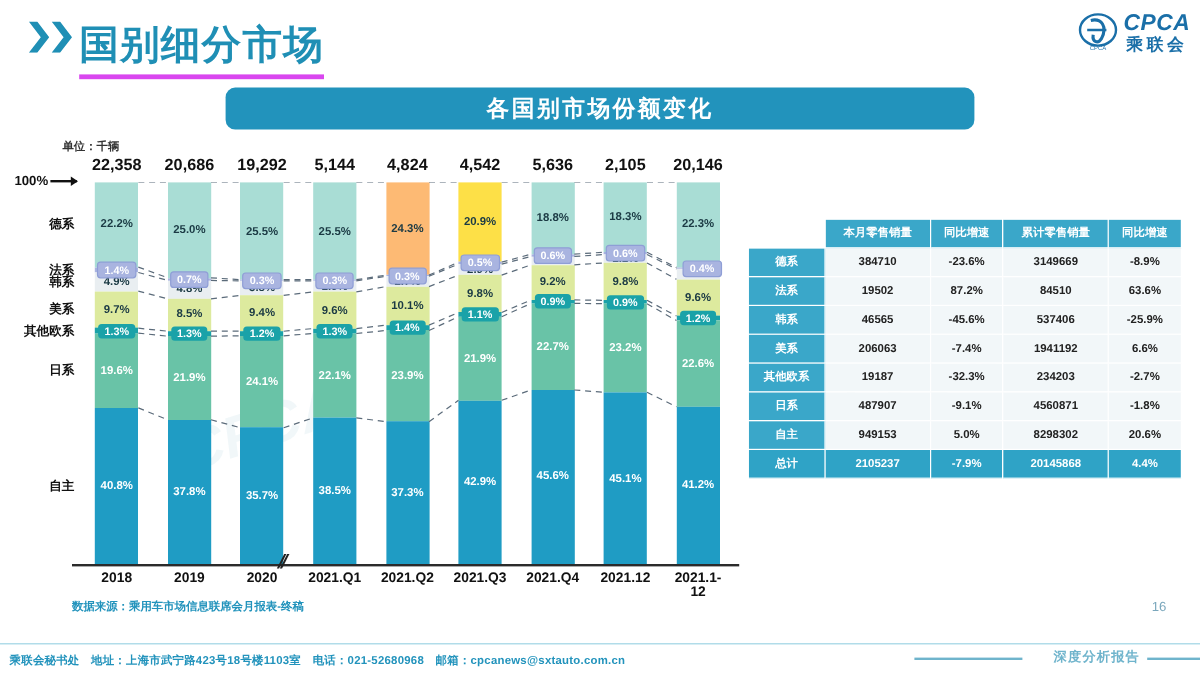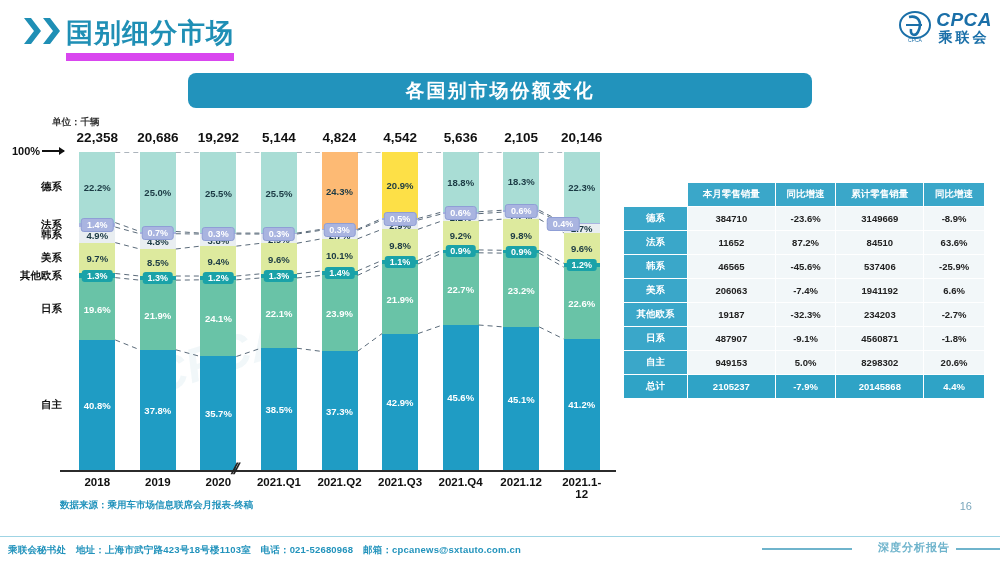--- a/index.html
+++ b/index.html
@@ -10,23 +10,23 @@
     overflow: hidden;
     position: relative;
   }
 
   
   #header { position: absolute; left: 0; top: 0; width: 1000px; height: 62px; }
   #chevrons { position: absolute; left: 24px; top: 18px; display: flex; gap: 2px; }
   .chev { width: 17px; height: 26px; }
   #slide-title {
     position: absolute; left: 66px; top: 15px;
-    font-size: 27px; font-weight: bold; color: #1f8fb5;
+    font-size: 33px; font-weight: bold; color: #1f8fb5;
     letter-spacing: 1px;
-    border-bottom: 8px solid #d946ef; padding-bottom: 2px;
+    border-bottom: 4px solid #d946ef; padding-bottom: 2px;
   }
   #logo { position: absolute; right: 8px; top: 10px; display: flex; align-items: center; gap: 4px; }
   #logo-mark { width: 34px; height: 34px; }
   #logo-text { display: flex; flex-direction: column; align-items: center; line-height: 1; }
   #logo-cpca {
     font-size: 19px; font-weight: bold; font-style: italic;
     color: #1a6fa8; letter-spacing: 0.5px;
   }
   #logo-cn { font-size: 14px; font-weight: bold; color: #1a6fa8; letter-spacing: 3px; margin-top: 1px; }
 
@@ -378,21 +378,21 @@
         </div>
       </div>
       <div class="pill fr" style="left: 30.2778px; top: 72.822px;">1.4%</div>
       <div class="pill fr" style="left: 90.8333px; top: 80.613px;">0.7%</div>
       <div class="pill fr" style="left: 151.389px; top: 81.567px;">0.3%</div>
       <div class="pill fr" style="left: 211.944px; top: 81.567px;">0.3%</div>
       <div class="pill fr" style="left: 272.5px; top: 77.751px;">0.3%</div>
       <div class="pill fr" style="left: 333.056px; top: 67.257px;">0.5%</div>
       <div class="pill fr" style="left: 393.611px; top: 60.738px;">0.6%</div>
       <div class="pill fr" style="left: 454.167px; top: 59.148px;">0.6%</div>
-      <div class="pill fr" style="left: 496px; top: 71.55px;">0.4%</div>
+      <div class="pill fr" style="left: 518px; top: 71.55px;">0.4%</div>
       <div class="pill eu" style="left: 30.2778px; top: 123.543px;">1.3%</div>
       <div class="pill eu" style="left: 90.8333px; top: 126.087px;">1.3%</div>
       <div class="pill eu" style="left: 151.389px; top: 125.928px;">1.2%</div>
       <div class="pill eu" style="left: 211.944px; top: 123.861px;">1.3%</div>
       <div class="pill eu" style="left: 272.5px; top: 121.158px;">1.4%</div>
       <div class="pill eu" style="left: 333.056px; top: 110.187px;">1.1%</div>
       <div class="pill eu" style="left: 393.611px; top: 99.375px;">0.9%</div>
       <div class="pill eu" style="left: 454.167px; top: 99.693px;">0.9%</div>
       <div class="pill eu" style="left: 514.722px; top: 113.208px;">1.2%</div>
     </div>
@@ -484,21 +484,21 @@
   <tbody id="tbody">
       <tr>
         <td class="rowhead">德系</td>
         <td>384710</td>
         <td>-23.6%</td>
         <td>3149669</td>
         <td>-8.9%</td>
       </tr>
       <tr>
         <td class="rowhead">法系</td>
-        <td>11652</td>
+        <td>19502</td>
         <td>87.2%</td>
         <td>84510</td>
         <td>63.6%</td>
       </tr>
       <tr>
         <td class="rowhead">韩系</td>
         <td>46565</td>
         <td>-45.6%</td>
         <td>537406</td>
         <td>-25.9%</td>

